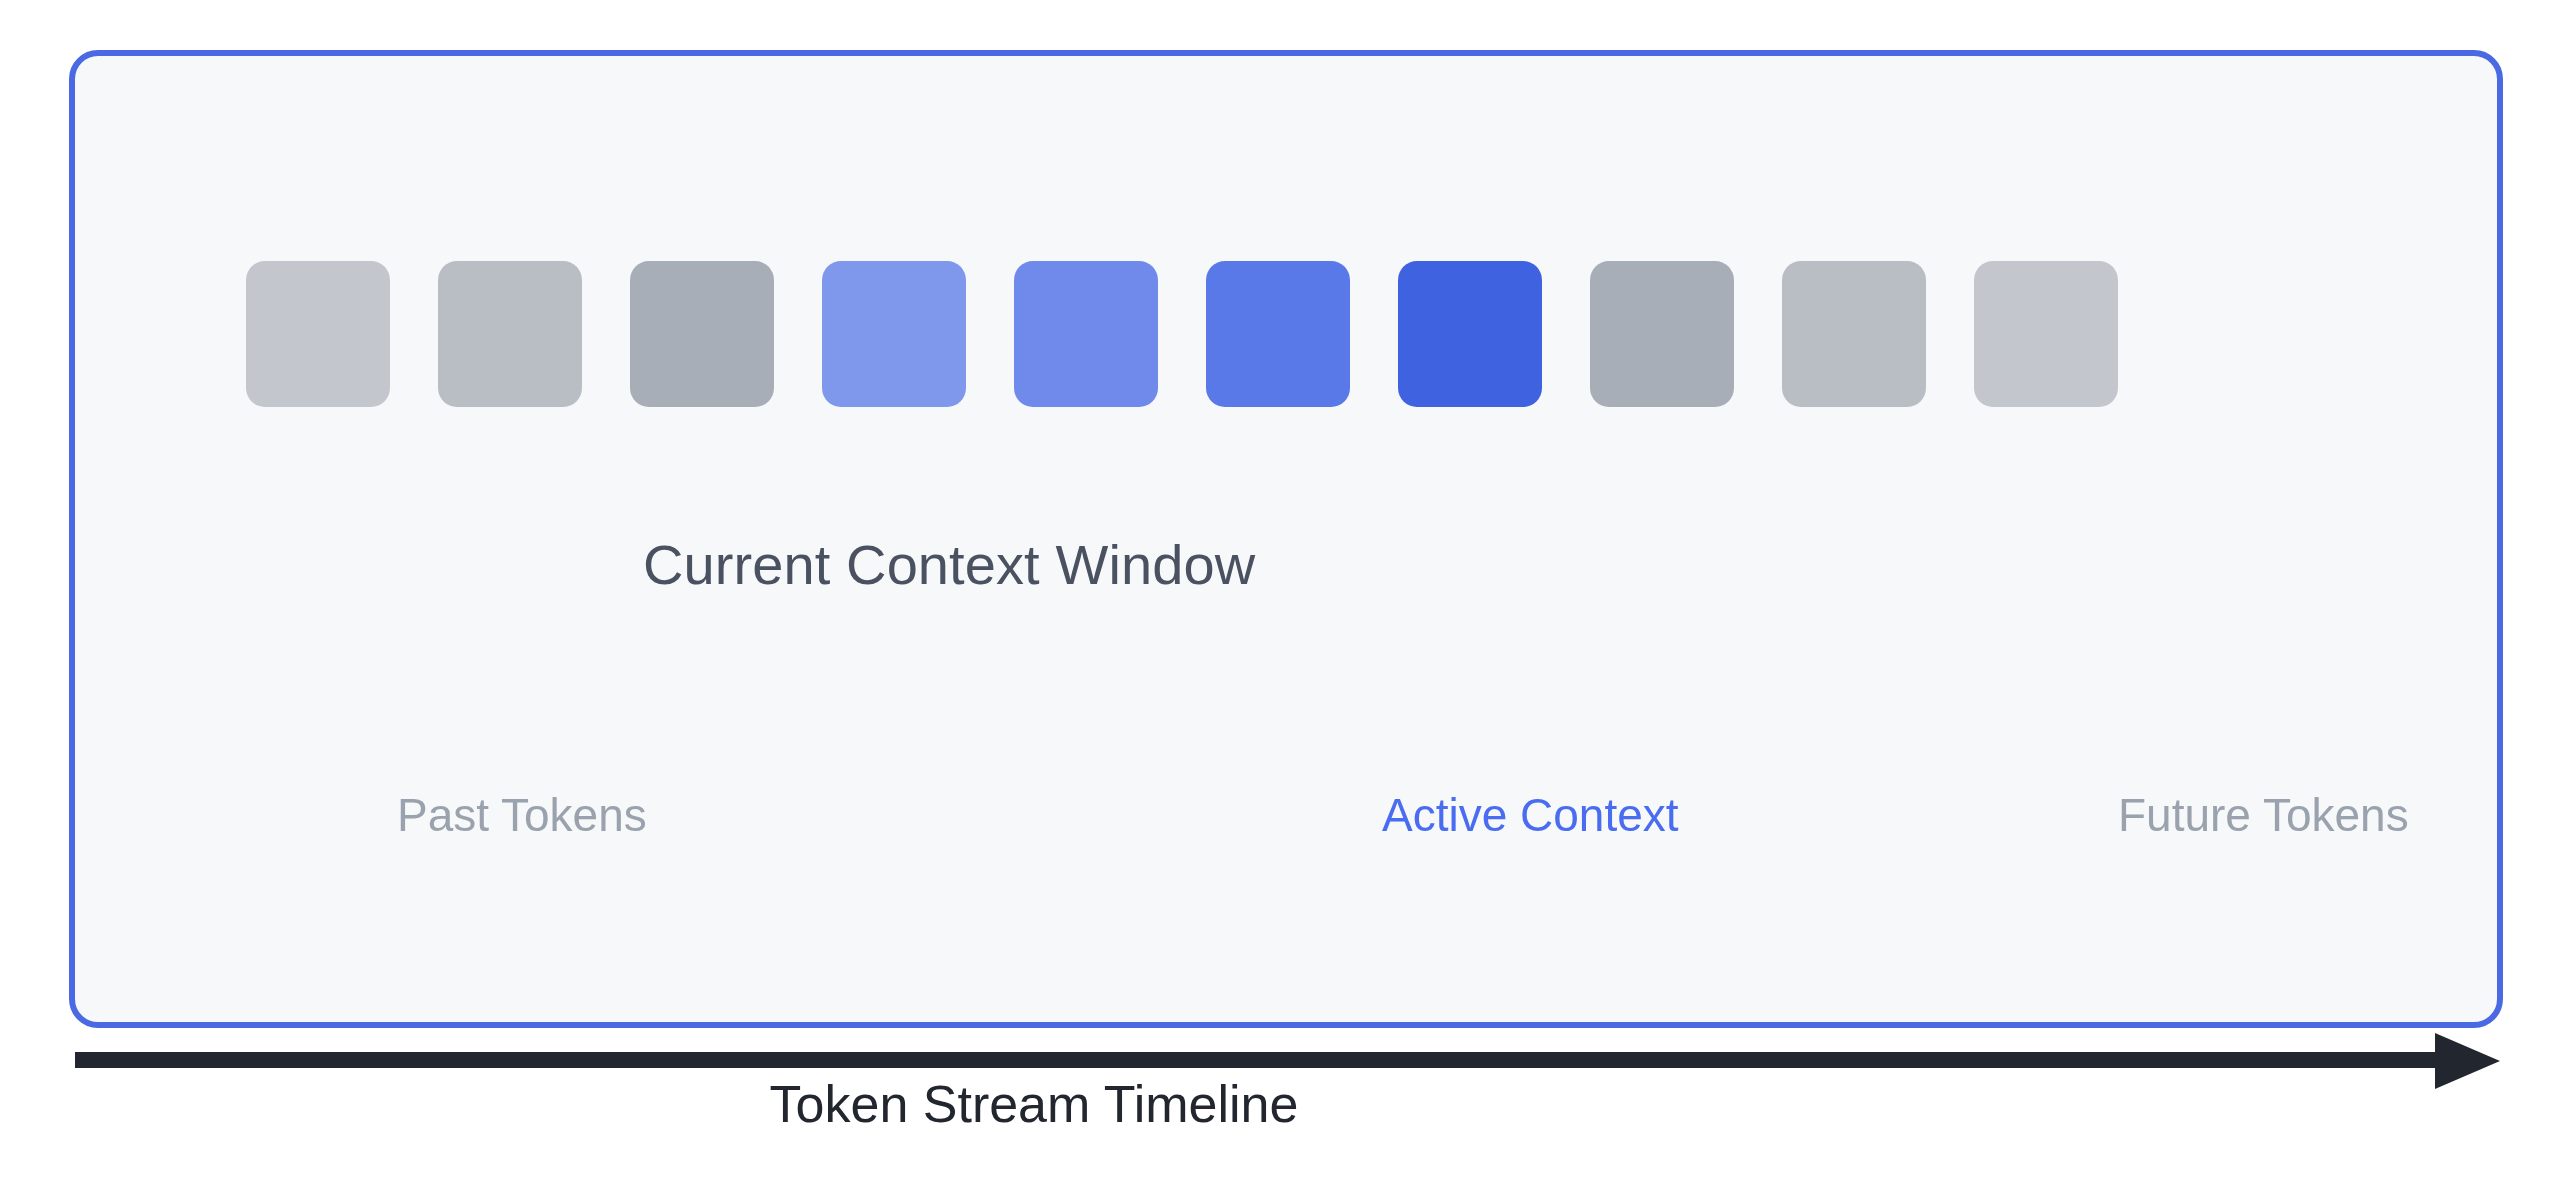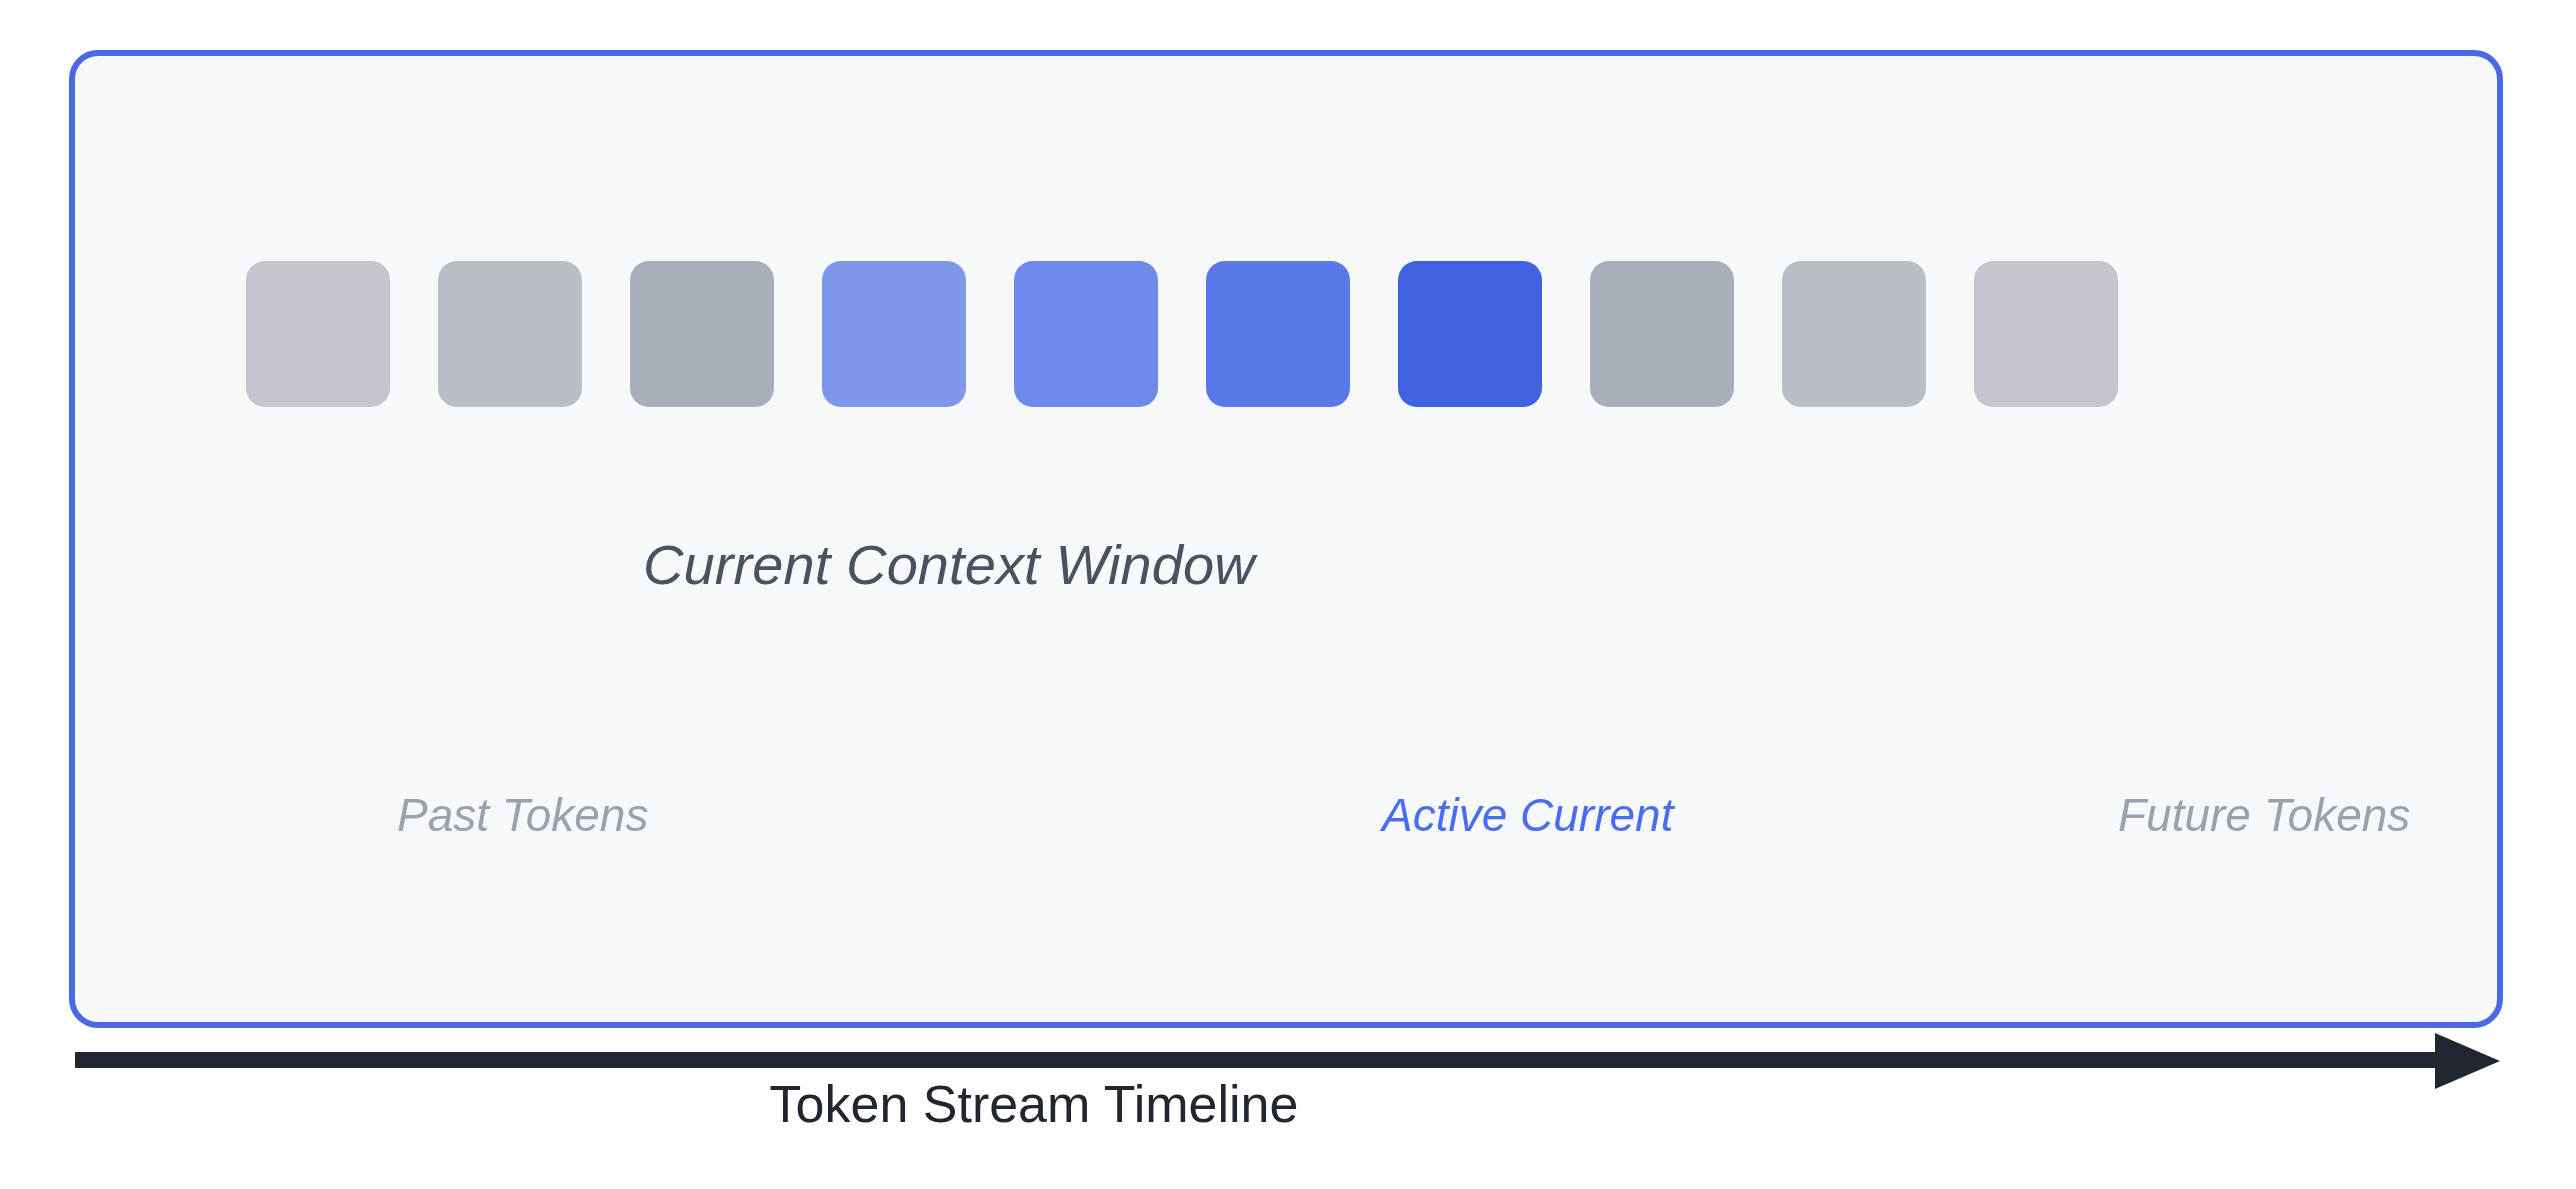--- a/index.html
+++ b/index.html
@@ -25,21 +25,20 @@
   #context-card {
     position: absolute;
     left: 69px;
     top: 50px;
     width: 2434px;
     height: 978px;
     box-sizing: border-box;
     background: #f6f8fa;
     border: 6.7px solid #4a69e2;
     border-radius: 29px;
-    font-style: italic;
   }
 
   
   #token-strip {
     position: absolute;
     left: 171px;
     top: 205px;
     display: flex;
     align-items: flex-start;
     gap: 48px;
@@ -130,21 +129,21 @@
         <div class="token-block" style="background: rgb(90, 121, 232);"></div>
         <div class="token-block" style="background: rgb(63, 98, 224);"></div>
         <div class="token-block" style="background: rgb(168, 174, 183);"></div>
         <div class="token-block" style="background: rgb(185, 190, 197);"></div>
         <div class="token-block" style="background: rgb(195, 199, 205);"></div>
       </div>
 
     <div id="context-window-title">Current Context Window</div>
 
     <div class="zone-label" id="zone-label-past">Past Tokens</div>
-    <div class="zone-label" id="zone-label-active">Active Current</div>
+    <div class="zone-label" id="zone-label-active">Active Context</div>
     <div class="zone-label" id="zone-label-future">Future Tokens</div>
   </div>
 
   <div id="timeline-arrow">
     <div id="timeline-shaft"></div>
     <div id="timeline-arrowhead"></div>
   </div>
 
   <div id="timeline-caption">Token Stream Timeline</div>
 </div>

